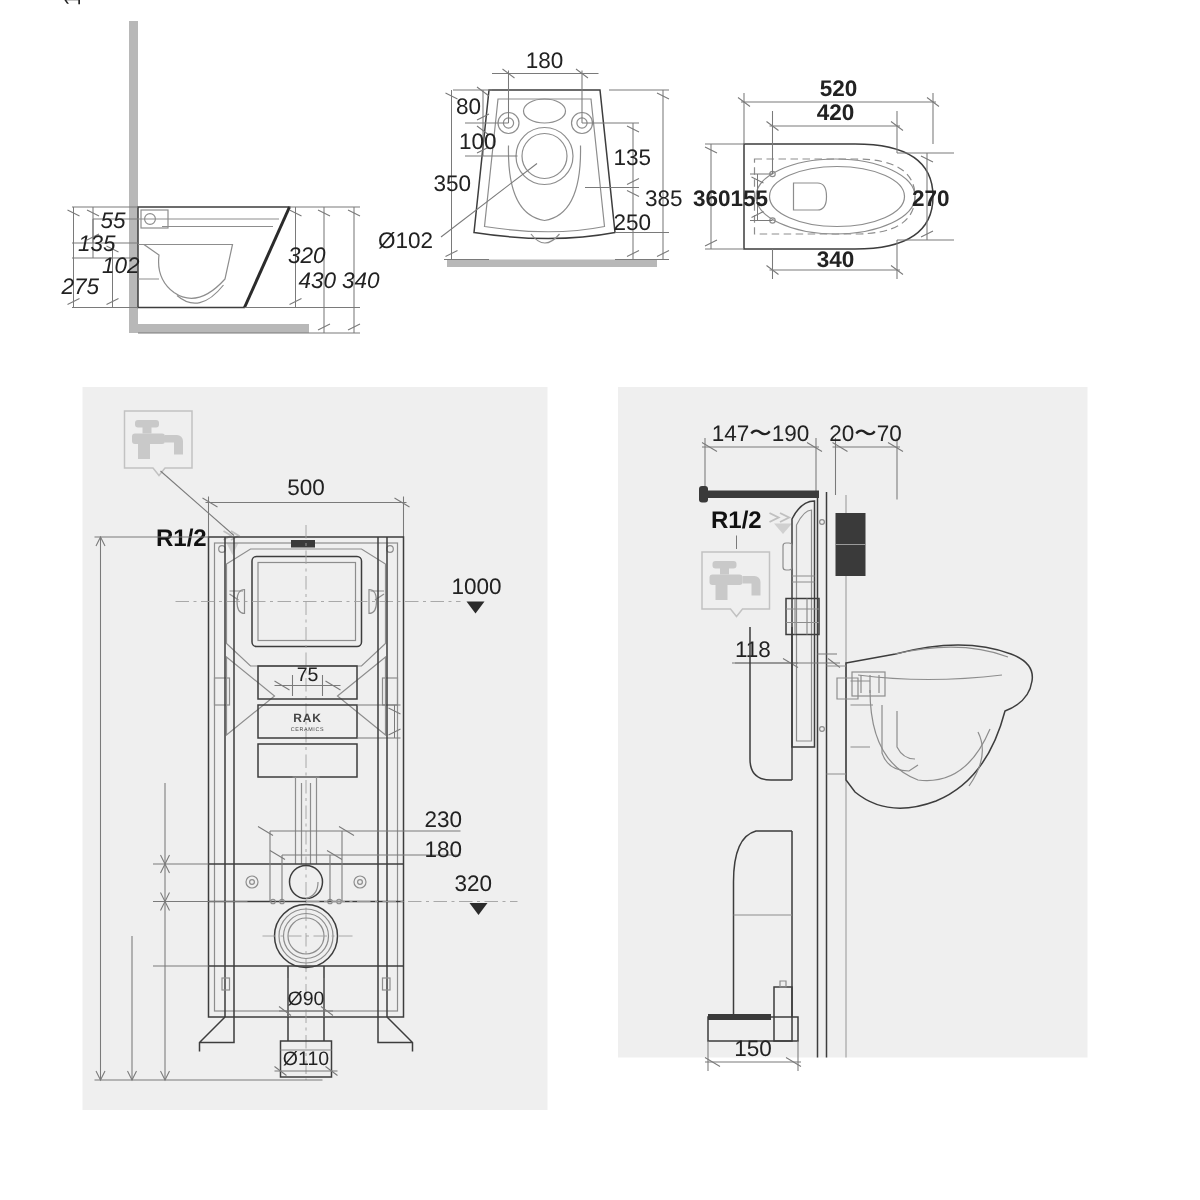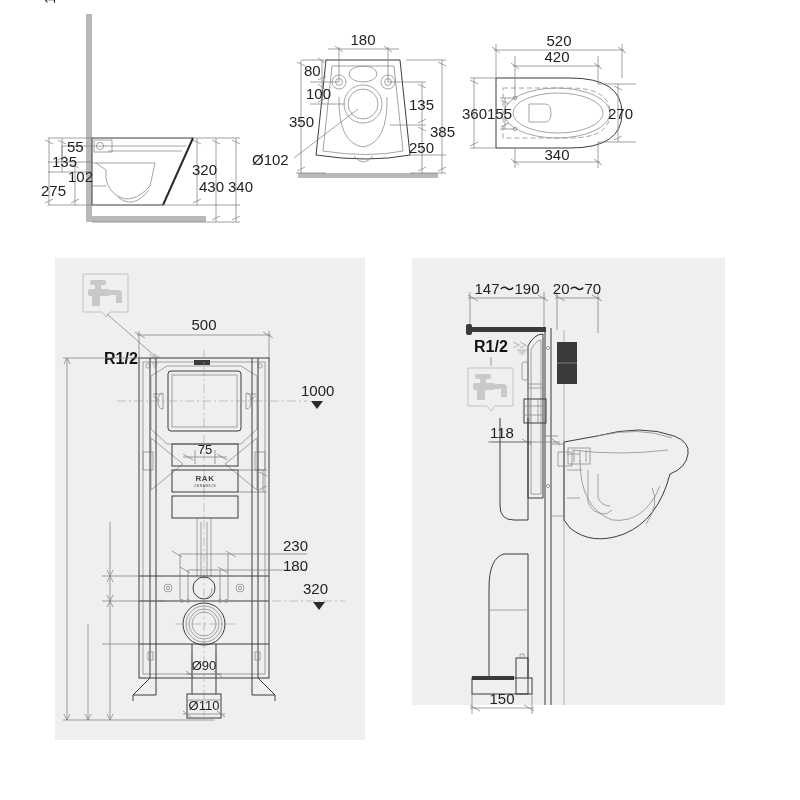--- a/index.html
+++ b/index.html
@@ -21,21 +21,21 @@
   .thick{stroke:#2b2b2b;stroke-width:2;}
   .wall{fill:#b8b8b8;}
   .dk{fill:#3a3a3a;}
   .wm{fill:#c9c9c9;}
   .wmbox{stroke:#c2c2c2;stroke-width:1;fill:none;}
   .vert{writing-mode:vertical-rl;transform:rotate(180deg);}
 </style>
 </head>
 <body>
 
-<div class="view" style="left:0;top:0;width:250px;height:240px;">
+<div class="view" style="left:0;top:0;width:250px;height:240px;font-style:italic;">
 <svg width="250" height="240" viewBox="0 0 250 240">
 
   <rect class="wall" x="86" y="14" width="6" height="208"></rect>
   <rect class="wall" x="86" y="216" width="120" height="6"></rect>
 
   <path class="ln" d="M92 138 L193 138 L163 205 L92 205 Z"></path>
   <path class="thick" d="M193 138 L163 205"></path>
   <path class="ln-d" d="M92 146 L186 146 M108 151 L182 151"></path>
   <path class="ln-d" d="M96 163 L155 163 L150 186 Q132 206 116 195 Q104 186 106 170 Z"></path>
   <path class="ln-d" d="M92 163 L96 163 M92 186 L106 186"></path>
@@ -121,21 +121,21 @@
   <g class="ext">
     <path d="M168 59 L176 63 M168 98 L176 94 M168 102 L176 106 M168 146 L176 142"></path>
     <path d="M188 37 L196 41 M188 146 L196 142"></path>
   </g>
   <text class="dim" x="159" y="85" text-anchor="start">135</text>
   <text class="dim" x="159" y="128" text-anchor="start">250</text>
   <text class="dim" x="180" y="112" text-anchor="start">385</text>
 </svg>
 </div>
 
-<div class="view" style="left:460px;top:22px;width:210px;height:180px;">
+<div class="view" style="left:460px;top:40px;width:210px;height:180px;font-weight:bold;">
 <svg width="210" height="180" viewBox="0 0 210 180">
 
   <path class="ln" d="M36 56 L110 56 Q162 56 162 91 Q162 126 110 126 L36 126 Z"></path>
   <path class="ln-d dash" d="M43 66 L110 66 Q150 66 150 91 Q150 116 110 116 L43 116 Z"></path>
   <ellipse class="ln-d" cx="97" cy="91" rx="53" ry="25"></ellipse>
   <ellipse class="ln-d" cx="98" cy="91" rx="45" ry="20"></ellipse>
   <path class="ln-d" d="M69 82 L85 82 Q91 82 91 91 Q91 100 85 100 L69 100 Z"></path>
   <circle class="ln-d" cx="55" cy="76" r="1.8"></circle>
   <circle class="ln-d" cx="55" cy="107" r="1.8"></circle>
 

